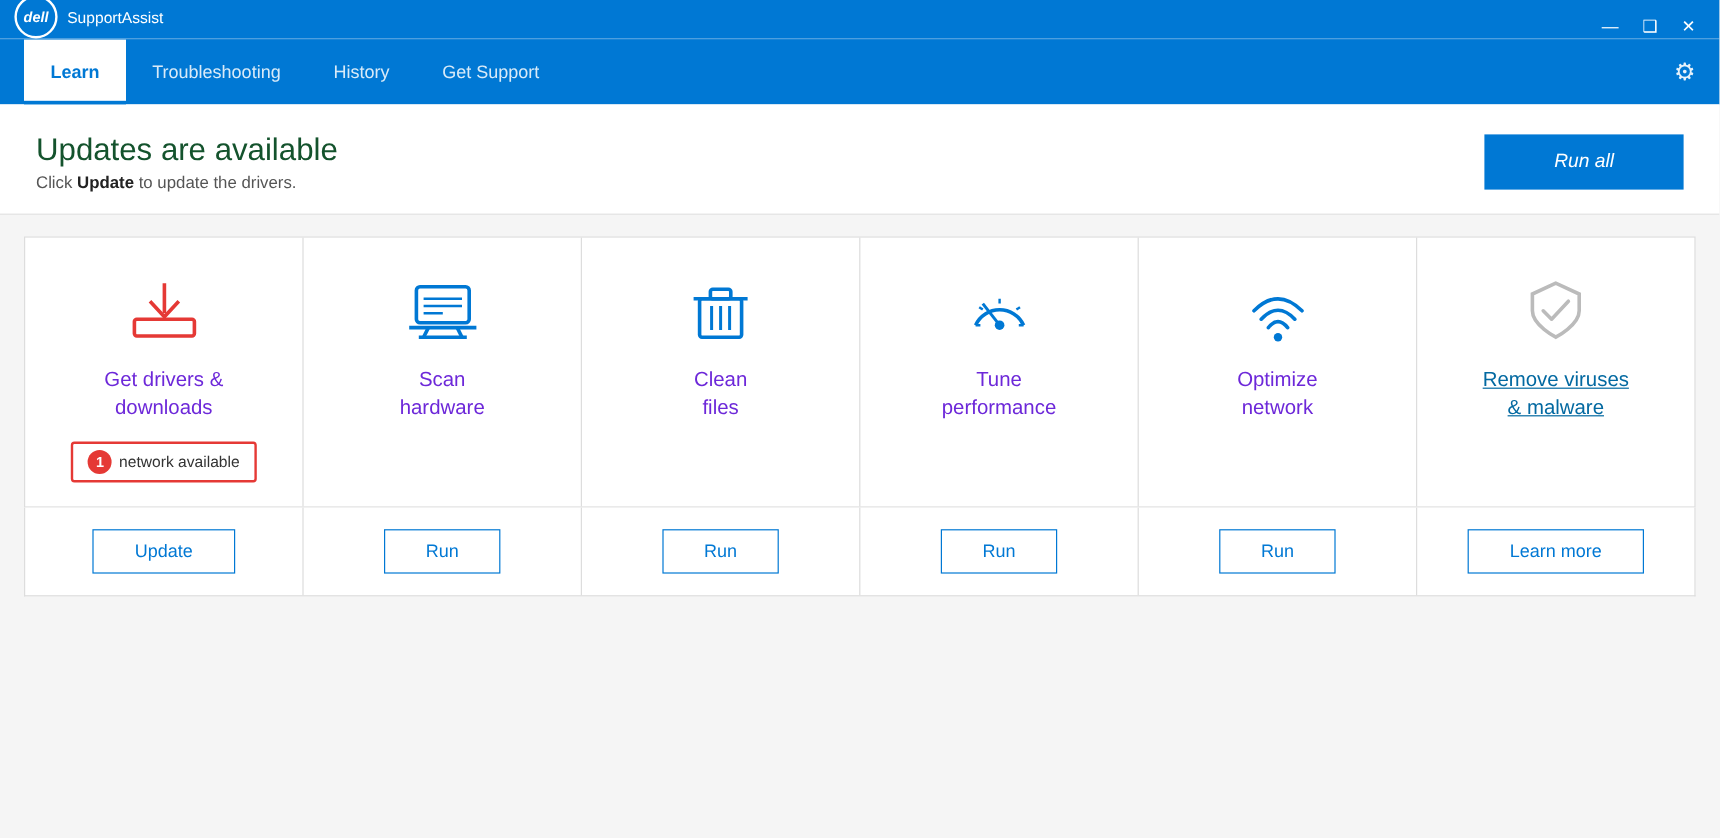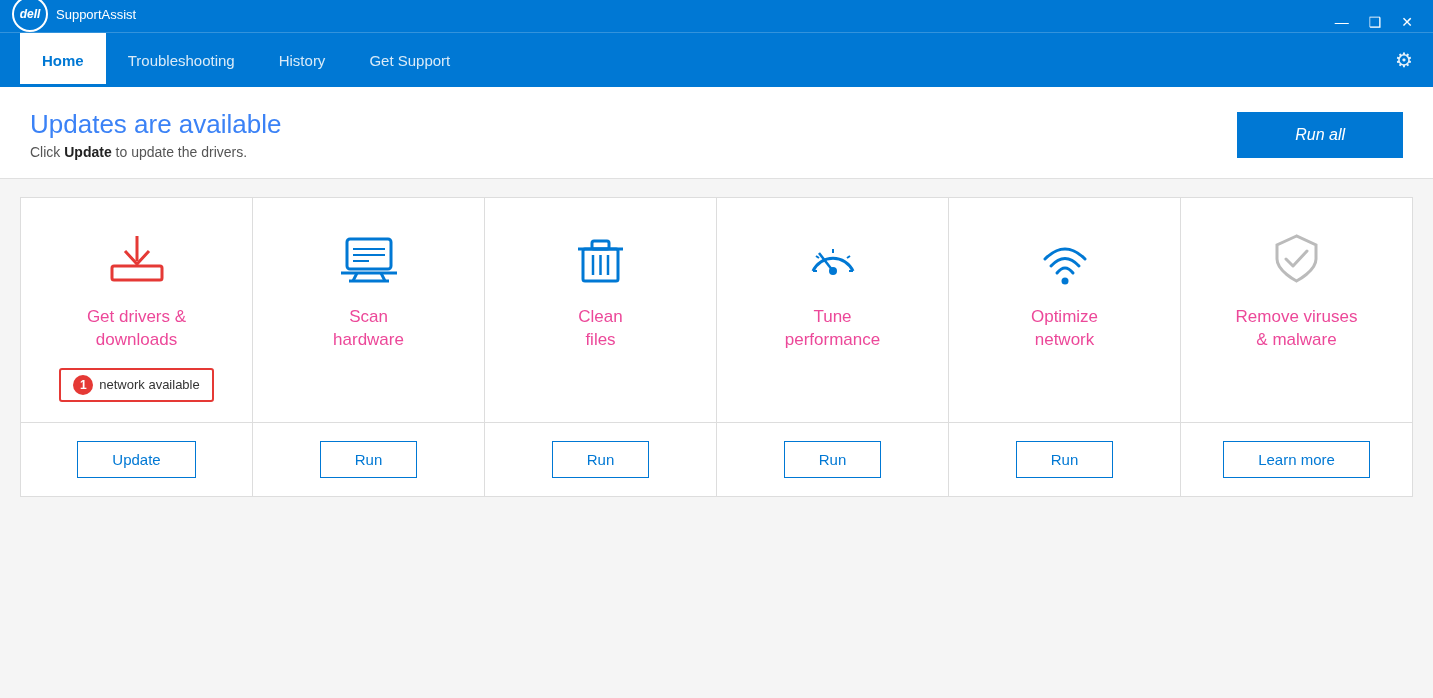--- a/index.html
+++ b/index.html
@@ -59,21 +59,21 @@
 
     
     .header-area {
       background: white;
       padding: 22px 30px 18px 30px;
       display: flex;
       align-items: center;
       justify-content: space-between;
       border-bottom: 1px solid #e0e0e0;
     }
-    .header-text h2 { font-size: 26px; font-weight: 400; color: #3b82f6; }
+    .header-text h2 { font-size: 26px; font-weight: 400; color: #14532d; }
     .header-text p { font-size: 14px; color: #555; margin-top: 4px; }
     .header-text p strong { font-weight: 700; color: #222; }
     .run-all-btn {
       background: #0078d4;
       color: white;
       border: none;
       padding: 14px 58px;
       font-size: 16px;
       cursor: pointer;
       font-family: inherit;
@@ -93,22 +93,22 @@
       display: flex;
       flex-direction: column;
       align-items: center;
       padding: 30px 15px 20px 15px;
       border-right: 1px solid #ddd;
       cursor: pointer;
       position: relative;
     }
     .card:last-child { border-right: none; }
     .card-icon { margin-bottom: 18px; height: 60px; display: flex; align-items: center; justify-content: center; }
-    .card-title { font-size: 17px; color: #ec4899; text-align: center; line-height: 1.35; font-weight: 400; }
-    .card-title.disabled { color: #ec4899; }
+    .card-title { font-size: 17px; color: #6d28d9; text-align: center; line-height: 1.35; font-weight: 400; }
+    .card-title.disabled { color: #0369a1; text-decoration: underline; }
     .card-badge {
       display: flex;
       align-items: center;
       gap: 6px;
       border: 2px solid #e53935;
       padding: 5px 12px;
       margin-top: 16px;
       border-radius: 3px;
       font-size: 13px;
       color: #333;
@@ -172,21 +172,21 @@
   </div>
   <div class="title-bar-controls">
     <button class="title-bar-btn">—</button>
     <button class="title-bar-btn">❑</button>
     <button class="title-bar-btn">✕</button>
   </div>
 </div>
 
 <div class="nav-bar">
   <div class="nav-tabs">
-    <div class="nav-tab active">Home</div>
+    <div class="nav-tab active">Learn</div>
     <div class="nav-tab">Troubleshooting</div>
     <div class="nav-tab">History</div>
     <div class="nav-tab">Get Support</div>
   </div>
   <div class="gear-icon">⚙</div>
 </div>
 
 <div class="header-area">
   <div class="header-text">
     <h2>Updates are available</h2>

